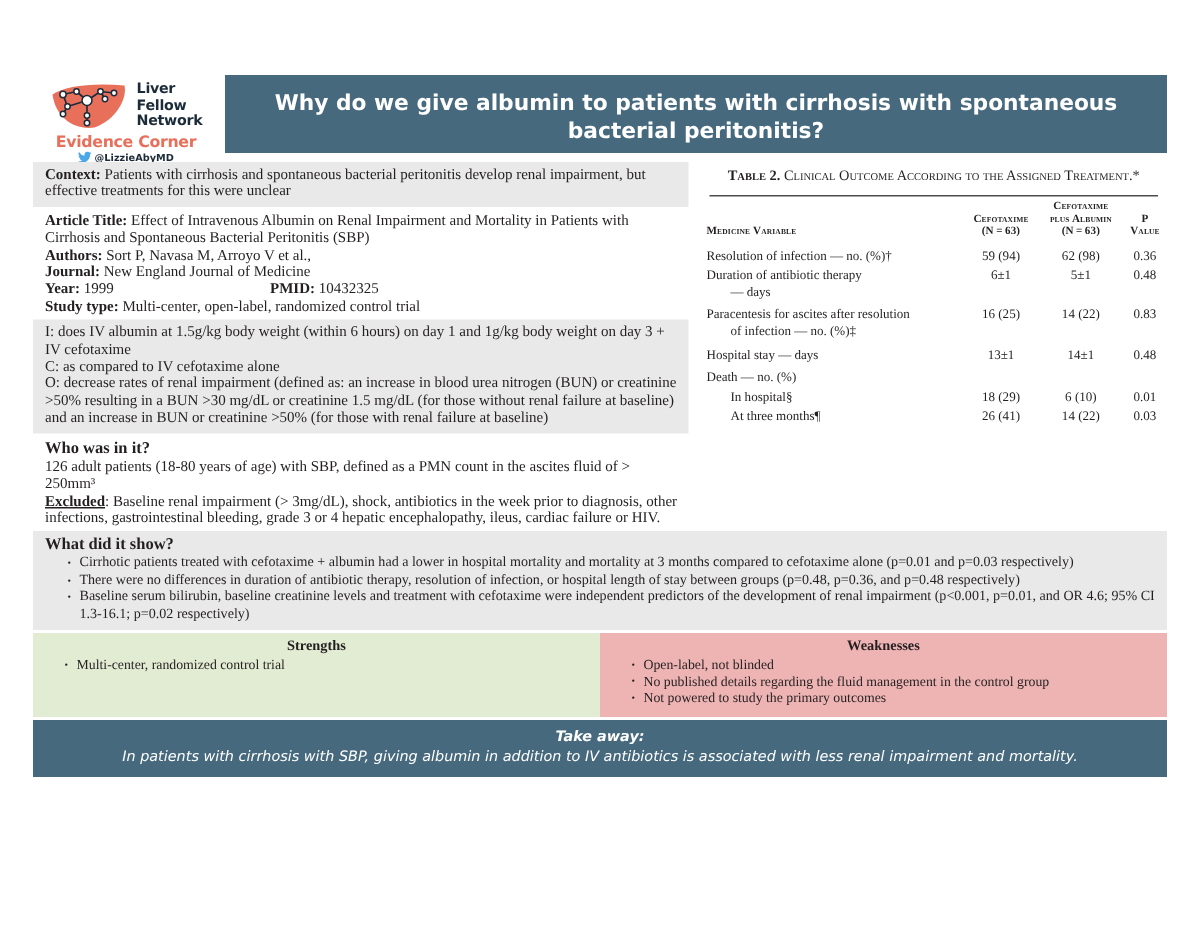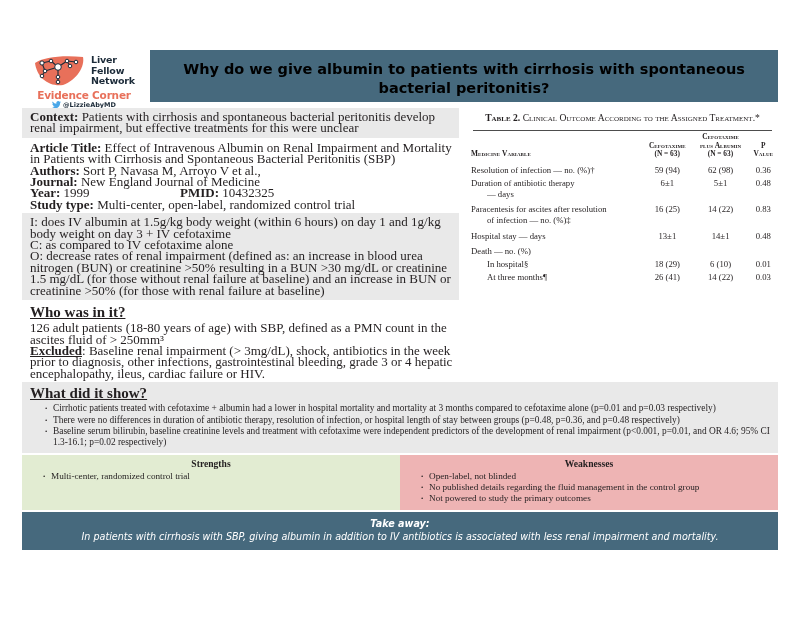--- a/index.html
+++ b/index.html
@@ -76,21 +76,21 @@
     font-weight: bold;
     font-size: 6.5px;
     color: #1c2b39;
   }
   .twitter-bird { width: 9px; height: 8px; display:block; }
 
   .title-banner {
     flex: 1 1 auto;
     margin-left: 4px;
     background: #46697d;
-    color: #000000;
+    color: #ffffff;
     font-family: "DejaVu Sans", sans-serif;
     font-weight: bold;
     font-size: 14.5px;
     line-height: 19px;
     text-align: center;
     padding: 10px 14px 11px 14px;
     box-sizing: border-box;
     height: 52px;
   }
 
@@ -114,36 +114,35 @@
   }
   .blockpad {
     padding: 3px 6px 4px 8px;
   }
   .plain {
     padding: 4px 6px 3px 8px;
   }
 
   p.t {
     margin: 0;
-    font-size: 13px;
+    font-size: 10px;
     line-height: 11.4px;
   }
   .b { font-weight: bold; }
   .u { text-decoration: underline; }
 
   .kv-row {
     display: flex;
   }
   .kv-row .kcol { width: 150px; }
 
   .section-head {
     font-weight: bold;
-    font-size: 15px;
+    font-size: 11px;
     margin: 0 0 1px 0;
-    text-decoration: underline;
   }
 
   ul.bul {
     margin: 0;
     padding: 0 0 0 14px;
     list-style: none;
   }
   ul.bul li {
     font-size: 9.4px;
     line-height: 11.4px;

